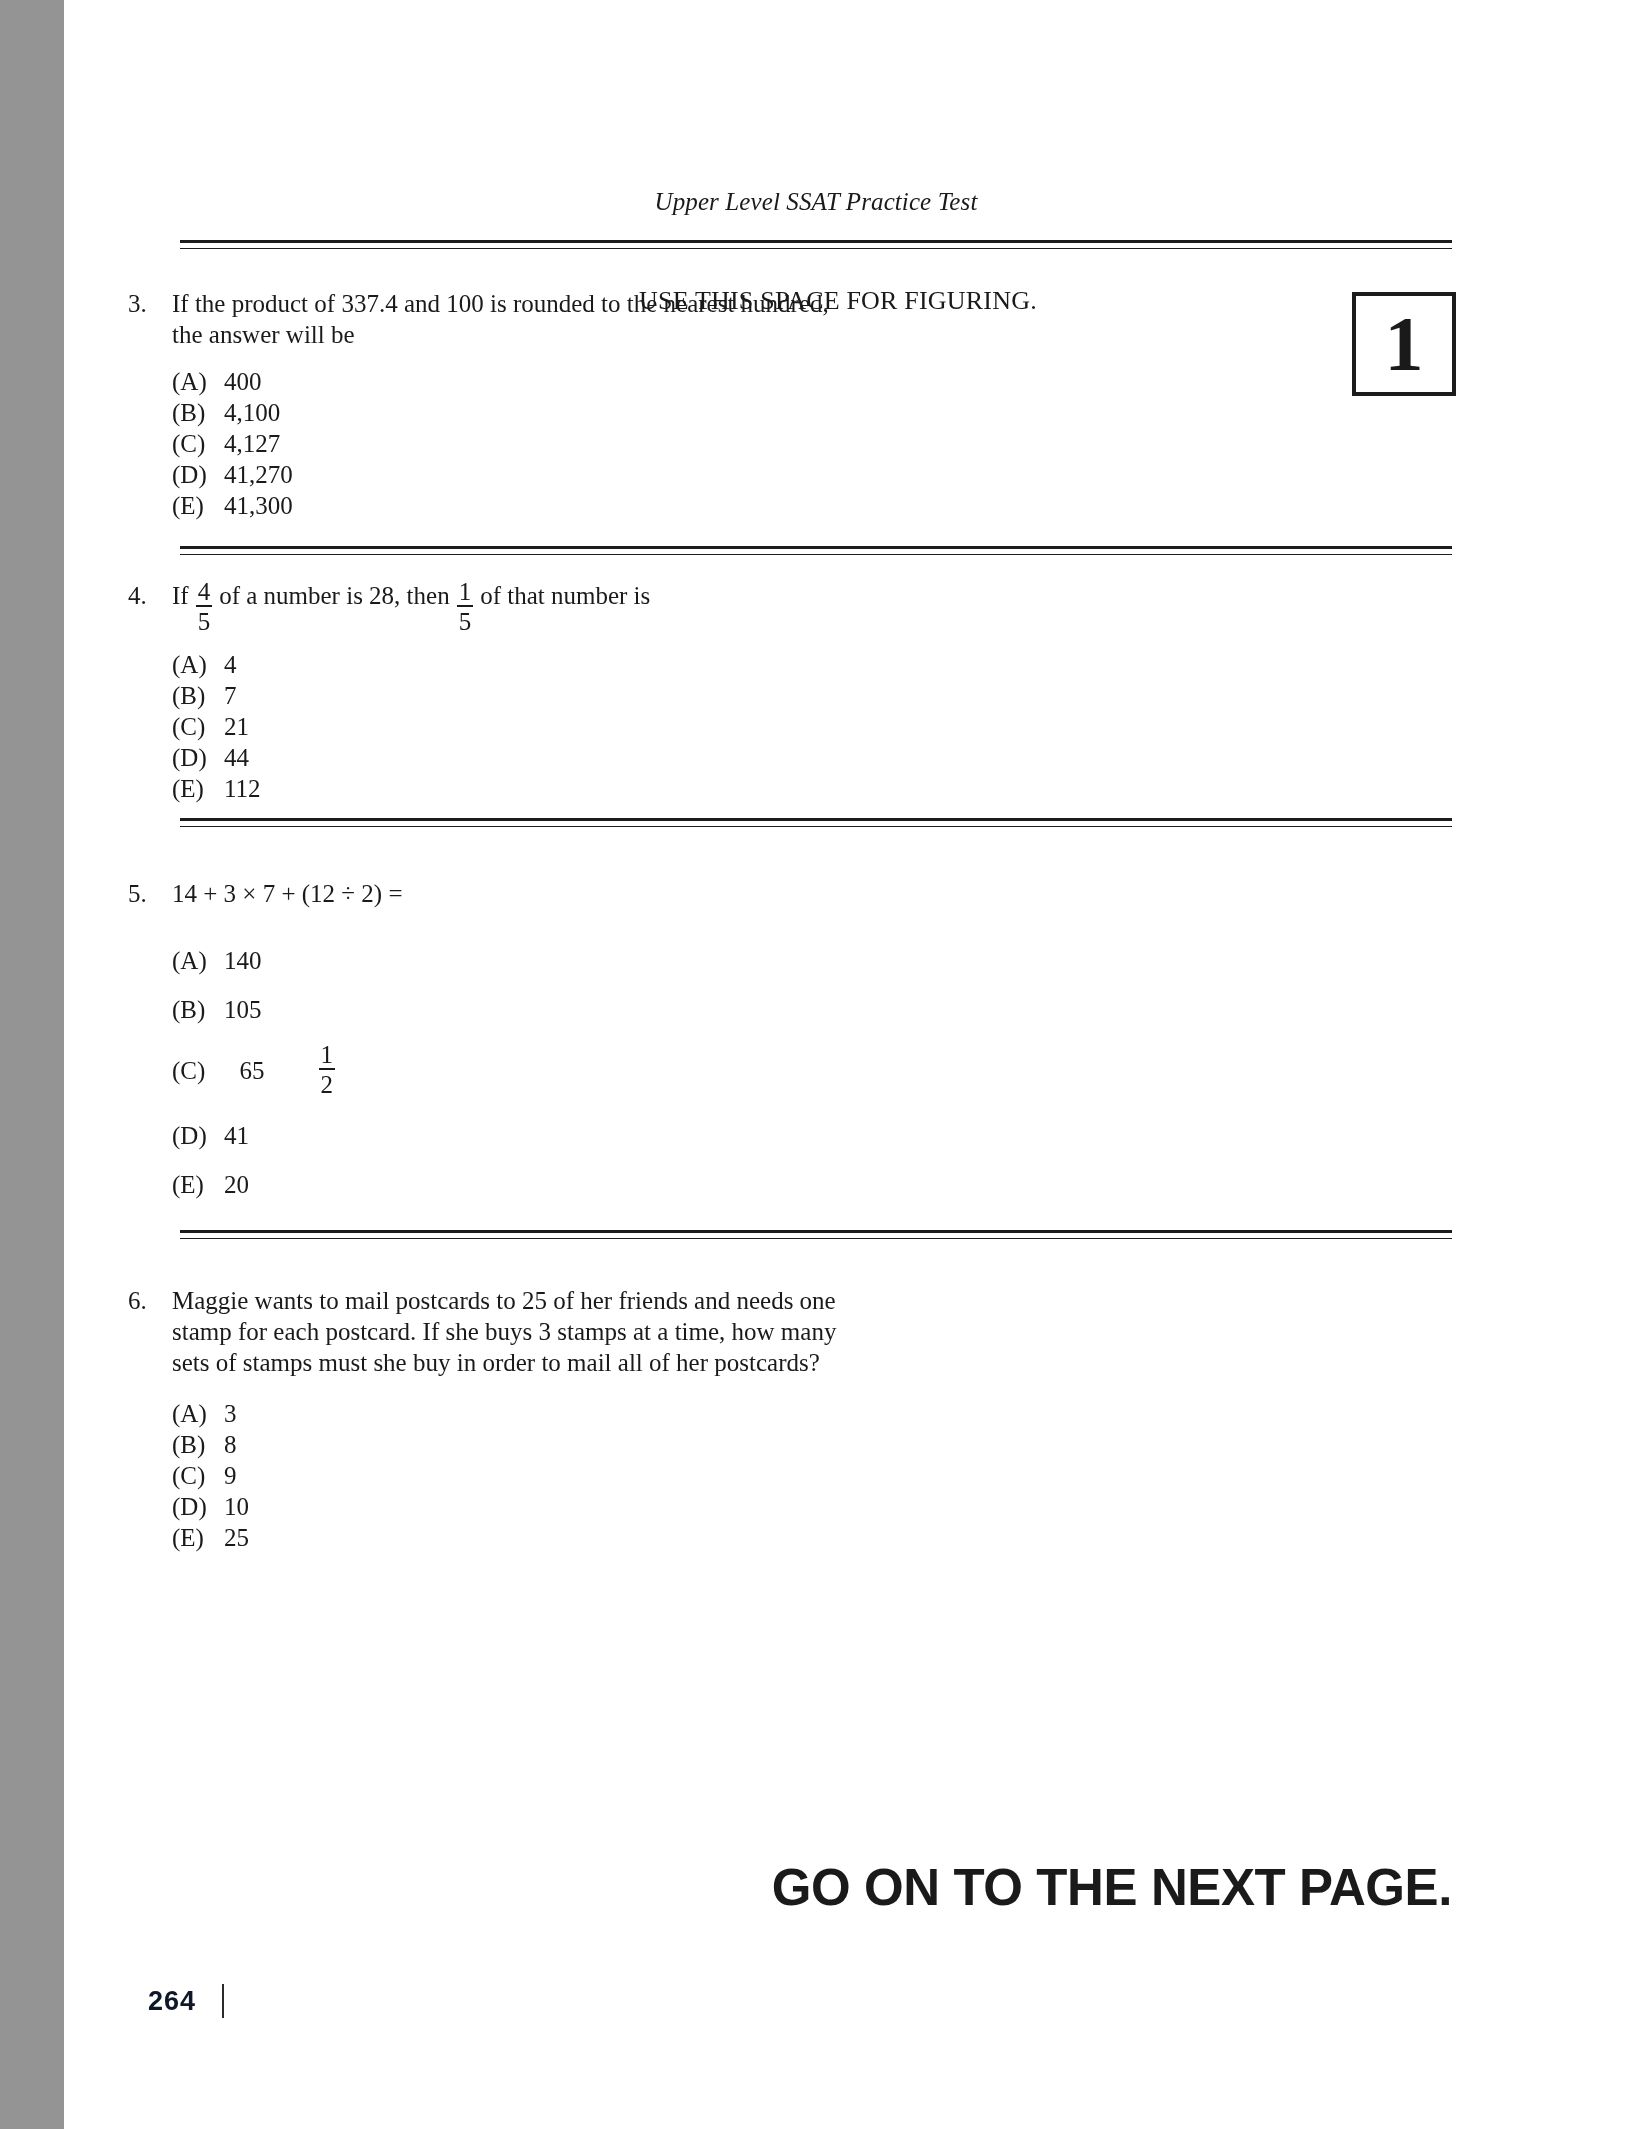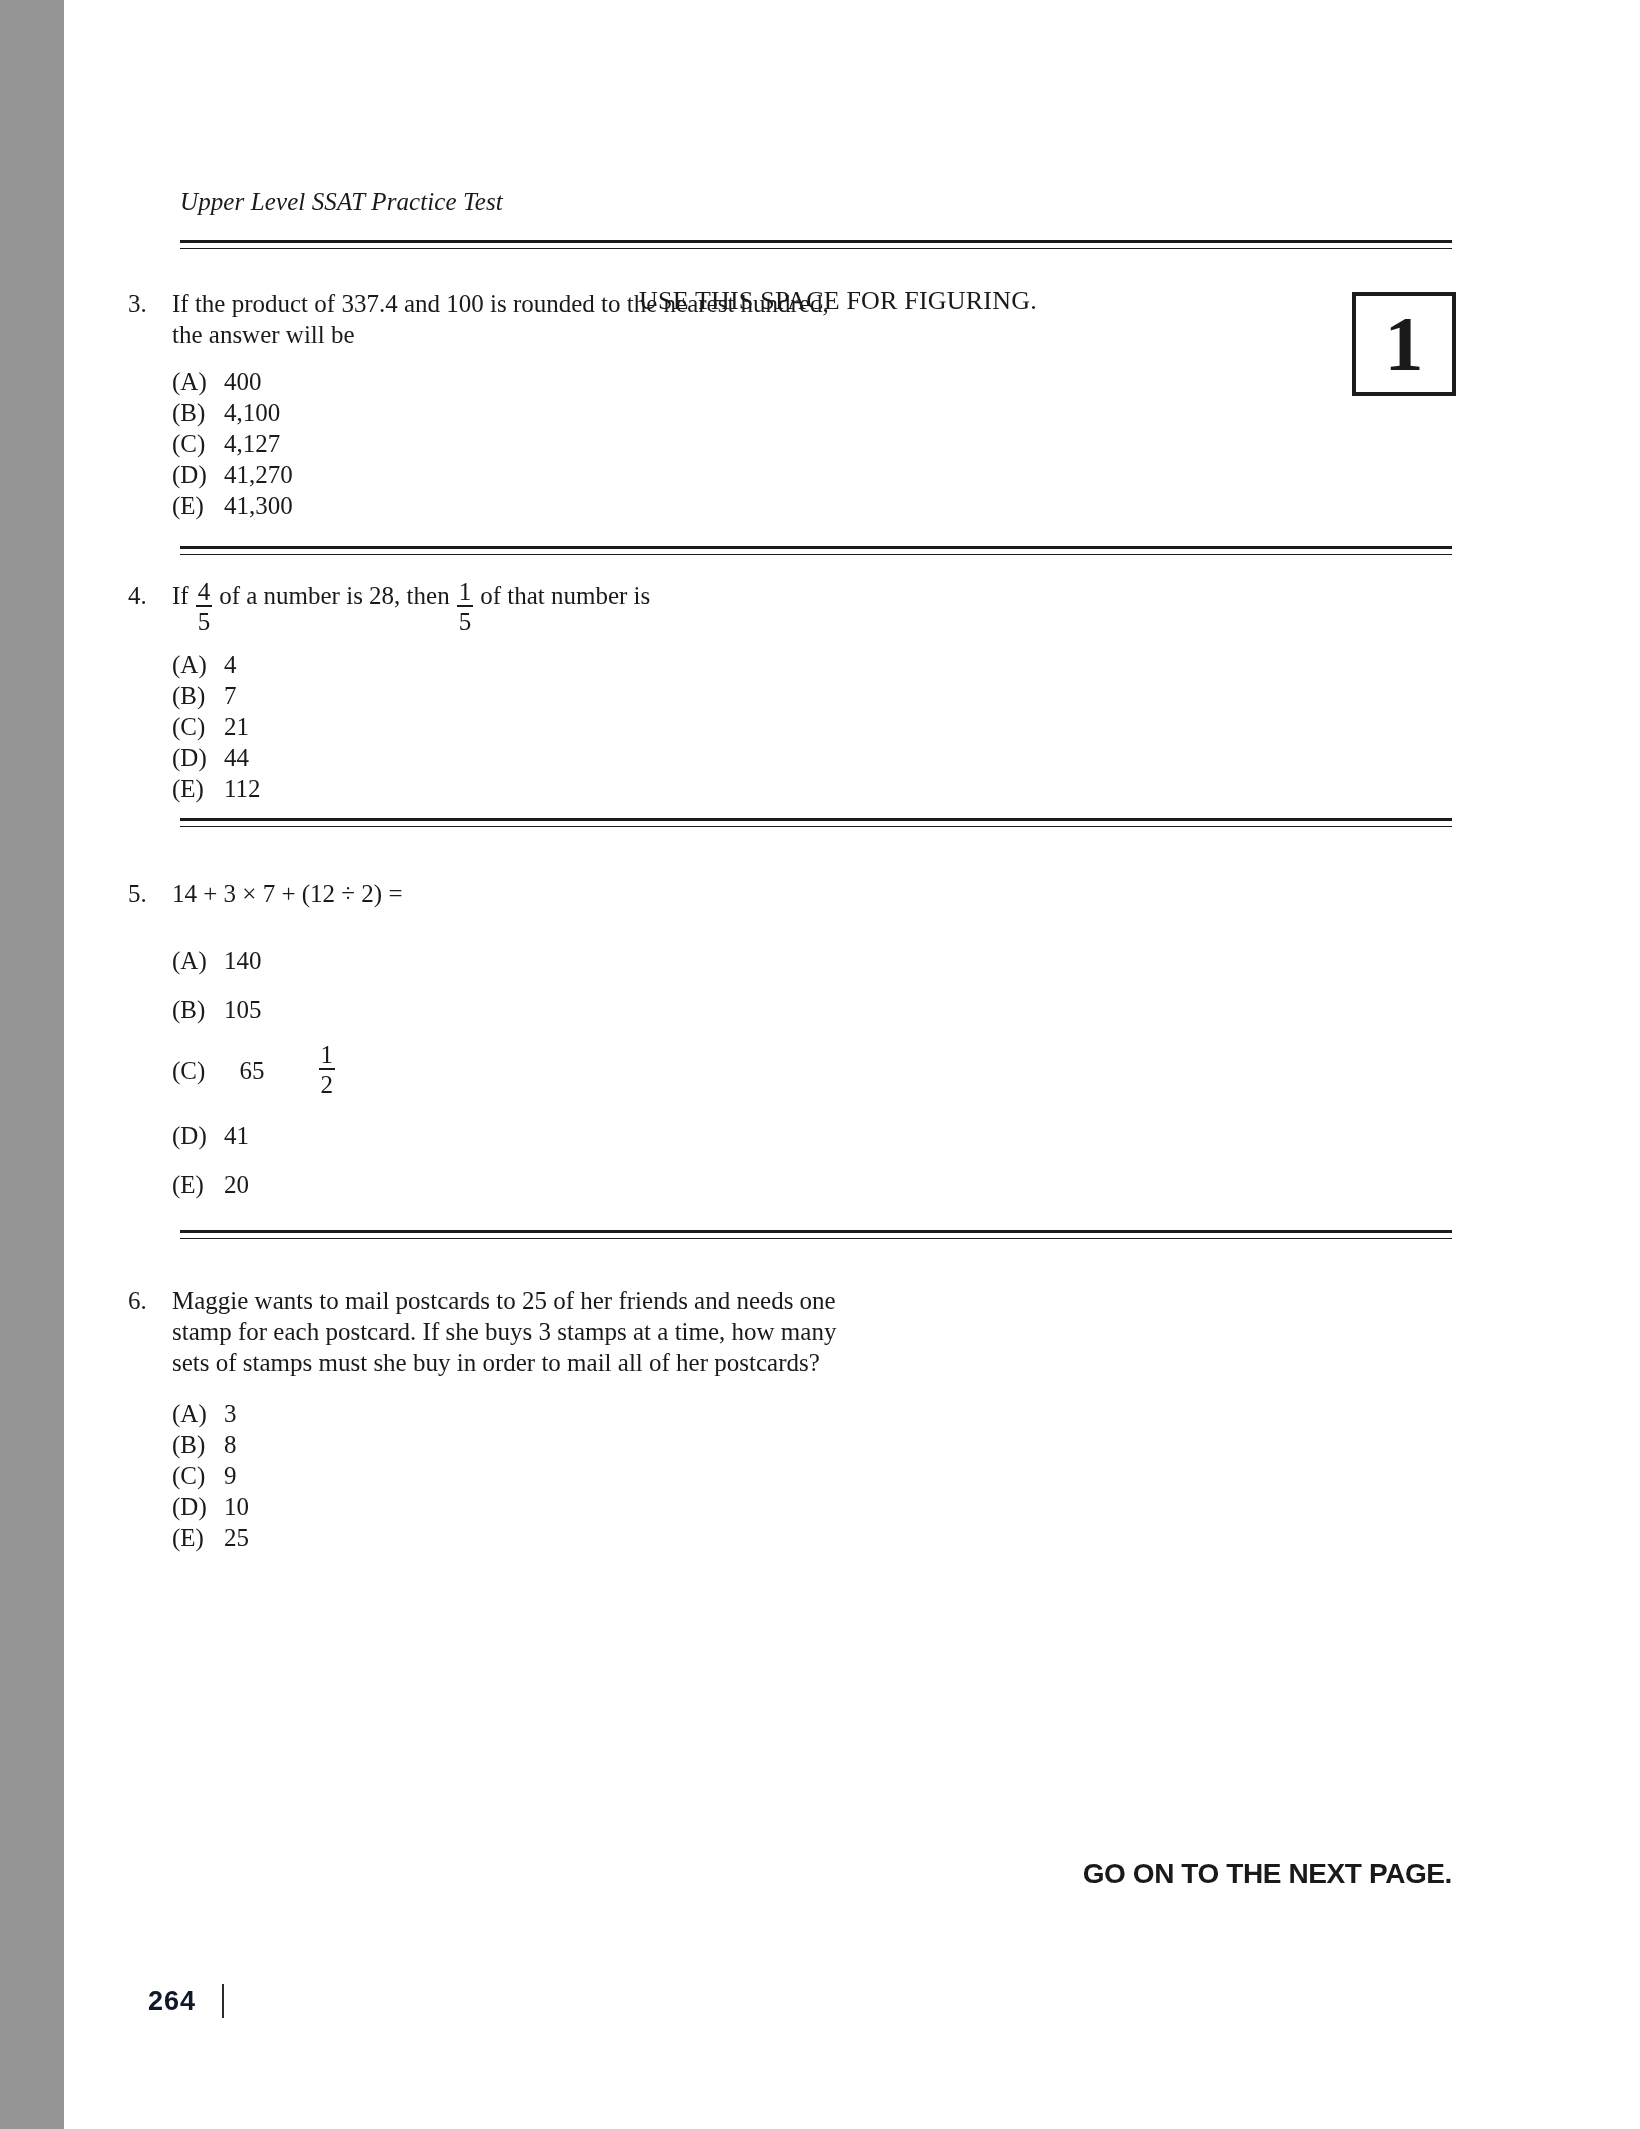--- a/index.html
+++ b/index.html
@@ -33,21 +33,21 @@
     height: 2129px;
     background: #ffffff;
   }
 
   
   .runhead {
     position: absolute;
     left: 116px;           
     top: 188px;
     width: 1272px;         
-    text-align: left;
+    text-align: center;
     font-style: italic;
     font-size: 25px;
     letter-spacing: .1px;
     white-space: nowrap;
   }
   .rule-head {
     position: absolute;
     left: 116px;
     top: 240px;
     width: 1272px;
@@ -167,21 +167,21 @@
 
   
   .goon {
     position: absolute;
     left: 116px;
     top: 1858px;
     width: 1272px;
     text-align: right;
     font-family: "Liberation Sans", "DejaVu Sans", sans-serif;
     font-weight: 700;
-    font-size: 28px;
+    font-size: 51px;
     letter-spacing: -0.4px;
     white-space: nowrap;
   }
 
   
   .footer {
     position: absolute;
     left: 84px;            
     top: 1984px;
     display: flex;

